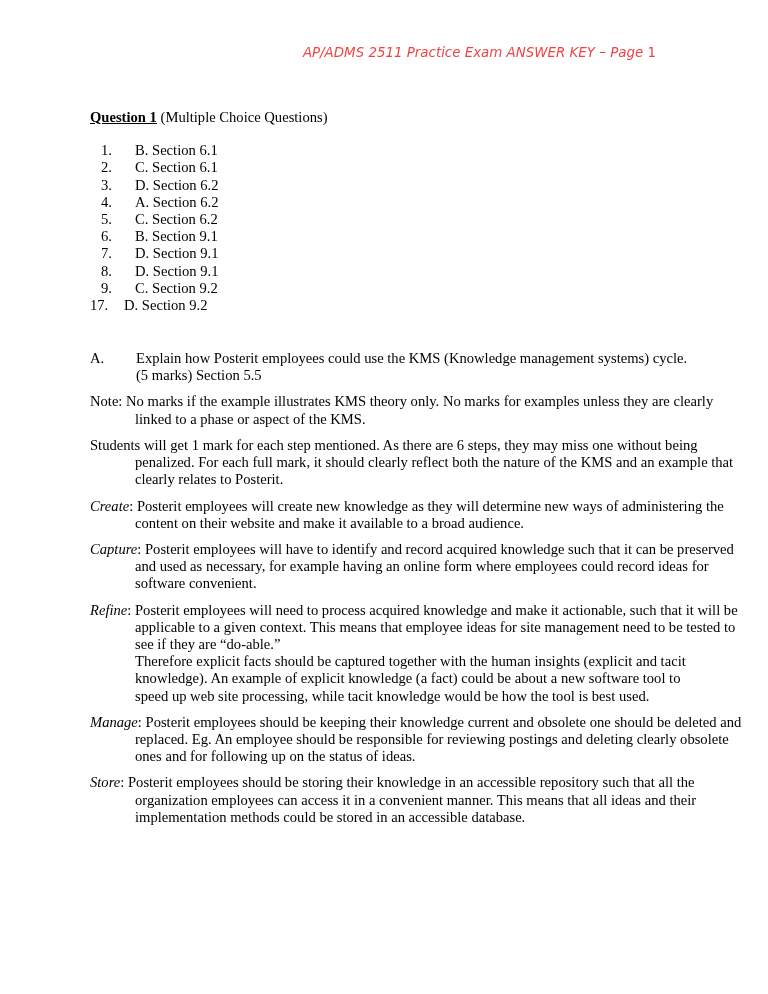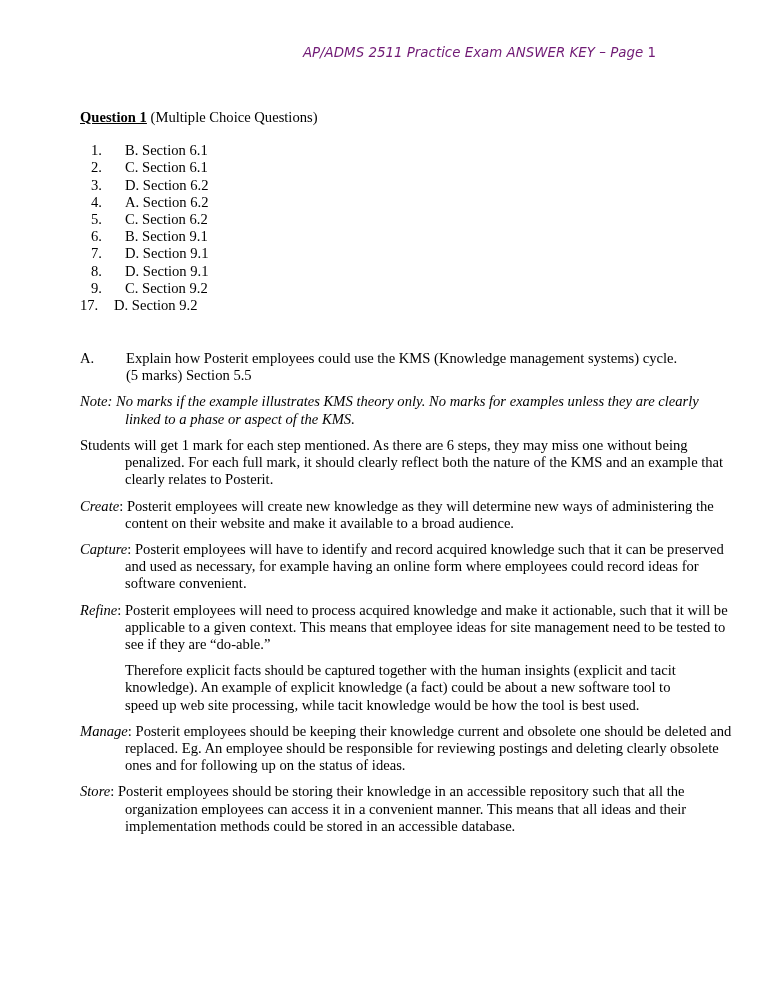--- a/index.html
+++ b/index.html
@@ -4,37 +4,37 @@
   <style>
     html, body { margin: 0; padding: 0; background: #ffffff; }
     body {
       width: 768px; height: 994px; position: relative; overflow: hidden;
       font-family: "Liberation Serif", serif; font-size: 14.6px; color: #000;
       line-height: 17.2px;
     }
     .header {
       position: absolute; top: 44px; right: 112px;
       font-family: "DejaVu Sans", sans-serif; font-style: italic;
-      font-size: 13.4px; color: #701a75; margin-left: 22px;
+      font-size: 13.4px; color: #ef4444; margin-left: 22px;
     }
     .header .pnum { font-style: normal; }
-    .content { position: absolute; left: 80px; top: 109px; width: 600px; }
+    .content { position: absolute; left: 90px; top: 109px; width: 600px; }
     .qhead { margin: 0; }
     .qhead .q { font-weight: bold; text-decoration: underline; }
     ol.mc { list-style: none; margin: 16px 0 0 0; padding: 0; }
     ol.mc li { display: flex; height: 17.2px; }
     ol.mc li .num { display: inline-block; width: 45px; padding-left: 11px; box-sizing: border-box; }
     .q2 { margin-top: 17px; }
     .partA { display: flex; margin-top: 36px; }
     .partA .lbl { width: 46px; flex: none; }
     .partA .txt { width: 560px; }
     .para { margin-top: 9px; padding-left: 45px; text-indent: -45px; width: 610px; }
-    .para.note { font-style: italic; }
+    .para.note { }
     .para em { font-style: italic; }
-    .sub { margin-top: 9px; padding-left: 45px; width: 565px; }
+    .sub { padding-left: 45px; width: 565px; }
   </style>
 </head>
 <body>
 
 <div class="header">
   <span>AP/ADMS 2511 Practice Exam ANSWER KEY – Page</span>
   <span class="pnum">1</span>
 </div>
 
 <div class="content">

